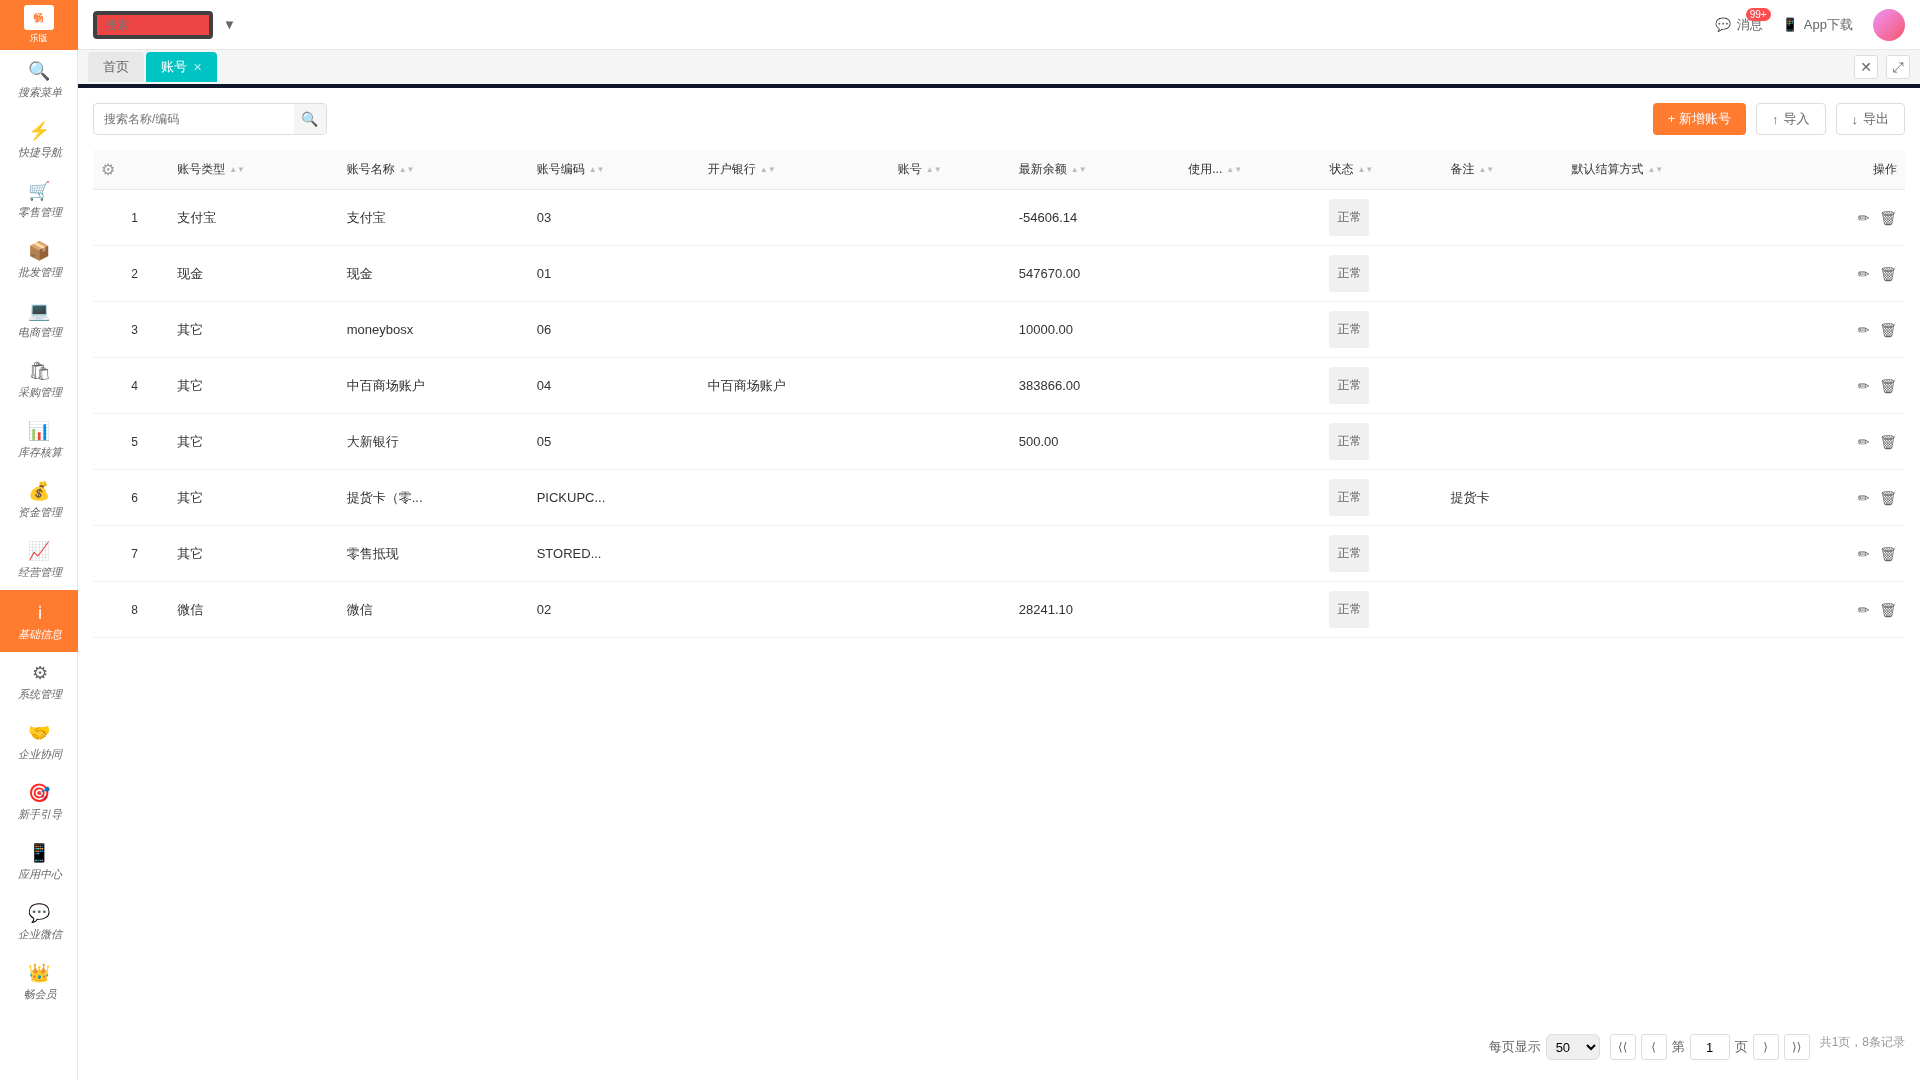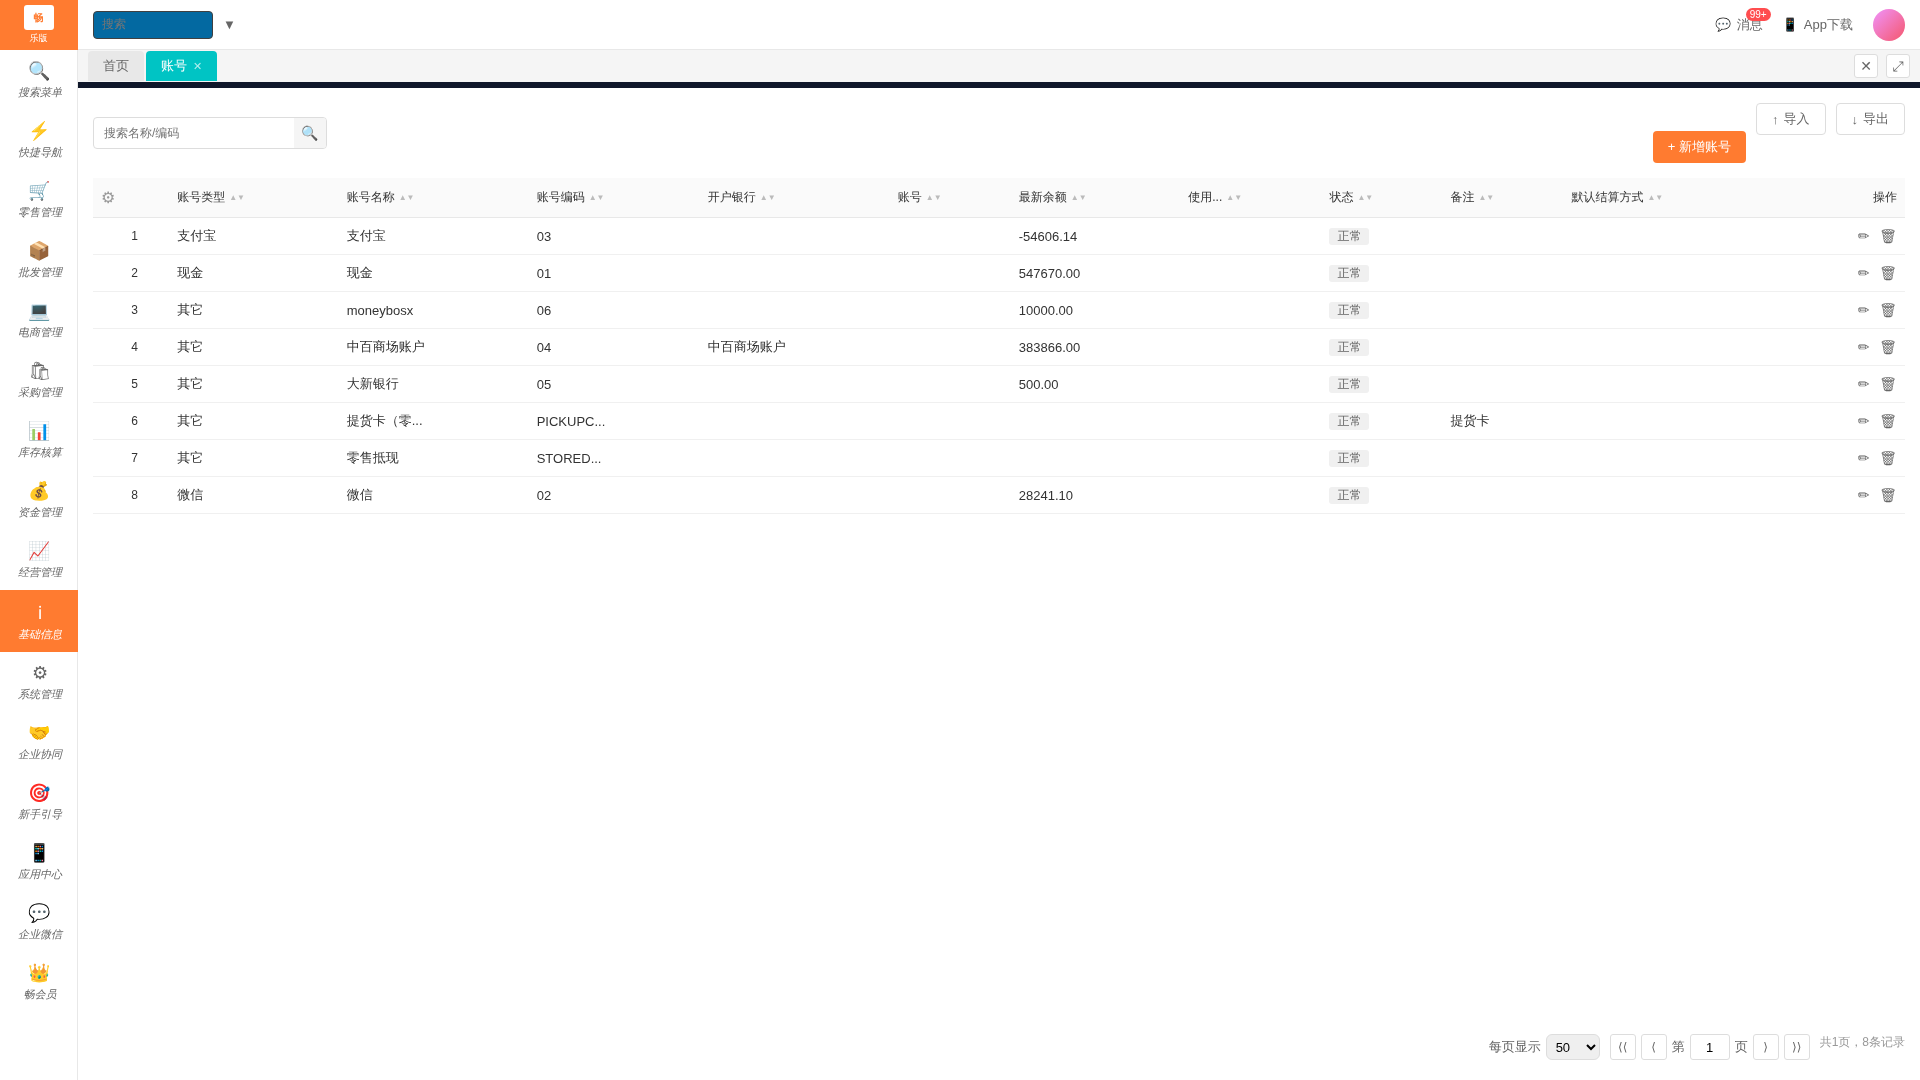--- a/index.html
+++ b/index.html
@@ -79,26 +79,25 @@
       flex-shrink: 0;
     }
     .header-left {
       display: flex;
       align-items: center;
       gap: 10px;
     }
     .header-search {
       width: 120px;
       height: 28px;
-      border: 1px solid #404040;
+      border: 4px solid #404040;
       border-radius: 4px;
       padding: 0 8px;
       font-size: 12px;
-      background: #0369a1;
-      font-family: Liberation Mono, monospace;
+      background: #ef4444;
     }
     .header-dropdown {
       display: flex;
       align-items: center;
       cursor: pointer;
       color: #666;
       font-size: 13px;
     }
     .header-right {
       display: flex;
@@ -142,21 +141,21 @@
       cursor: pointer;
     }
 
     
     .tab-bar {
       height: 38px;
       background: #f5f5f5;
       display: flex;
       align-items: center;
       padding: 0 10px;
-      border-bottom: 6px solid #0f172a;
+      border-bottom: 4px solid #0f172a;
       flex-shrink: 0;
       position: relative;
     }
     .tab-item {
       height: 30px;
       padding: 0 15px;
       display: flex;
       align-items: center;
       cursor: pointer;
       border-radius: 4px 4px 0 0;
@@ -249,21 +248,20 @@
       color: #fff;
       border: none;
       border-radius: 4px;
       padding: 0 15px;
       height: 32px;
       cursor: pointer;
       font-size: 13px;
       display: flex;
       align-items: center;
       gap: 5px;
-      margin-top: 28px;
     }
     .btn-default {
       background: #fff;
       color: #666;
       border: 1px solid #ddd;
       border-radius: 4px;
       padding: 0 15px;
       height: 32px;
       cursor: pointer;
       font-size: 13px;
@@ -304,21 +302,21 @@
       padding: 9px 8px;
       border-bottom: 1px solid #f0f0f0;
       color: #333;
       white-space: nowrap;
     }
     .data-table .settings-col { width: 30px; text-align: center; }
     .data-table .actions-col { text-align: right; }
 
     .status-badge {
       display: inline-block;
-      padding: 0 8px;
+      padding: 10px 8px;
       border-radius: 3px;
       font-size: 12px;
       background: #f0f0f0;
       color: #666;
     }
     .status-normal {
       background: #f0f0f0;
       color: #666;
     }
 

